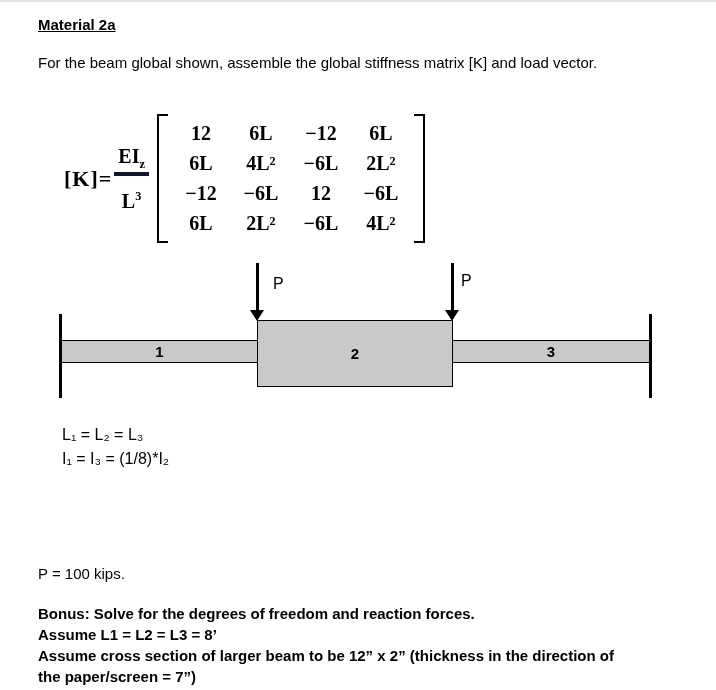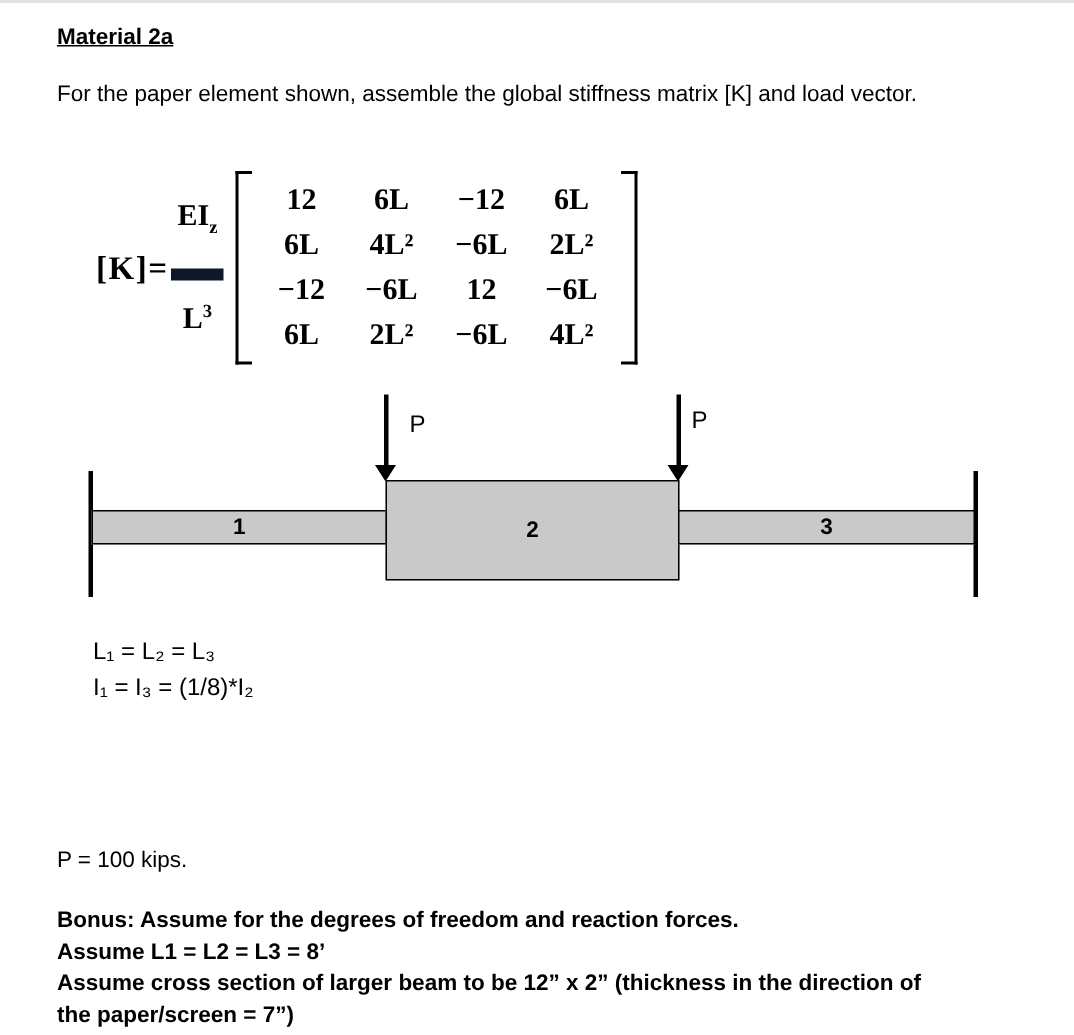--- a/index.html
+++ b/index.html
@@ -20,21 +20,21 @@
   }
 
   
   .equation {
     position:absolute; left:64px; top:112px;
     display:flex; align-items:center;
     font-family:"Liberation Serif","DejaVu Serif",serif; font-weight:bold;
   }
   .k-label { font-size:22px; letter-spacing:1px; }
   .fraction { display:inline-flex; flex-direction:column; align-items:center; margin:0 8px 0 2px; font-size:20px; }
-  .fraction .num { padding:0 4px 20px 4px; border-bottom:8px solid #0f172a; line-height:1.1; }
+  .fraction .num { padding:0 4px 0 4px; border-bottom:4px solid #0f172a; line-height:1.1; }
   .fraction .den { padding-top:14px; line-height:1.1; }
   .fraction sub { font-size:0.62em; }
   .fraction sup { font-size:0.62em; }
   .bracket { width:9px; align-self:stretch; }
   .bracket.left  { border-left:2.5px solid #000; border-top:2.5px solid #000; border-bottom:2.5px solid #000; margin-right:4px; }
   .bracket.right { border-right:2.5px solid #000; border-top:2.5px solid #000; border-bottom:2.5px solid #000; margin-left:4px; }
   .matrix {
     display:grid; grid-template-columns:repeat(4,auto); column-gap:14px; row-gap:3px;
     padding:6px 6px; font-size:20px; line-height:27px;
   }
@@ -62,21 +62,21 @@
   .pload-line { position:absolute; left:38px; top:563px; font-size:15px; font-weight:normal; margin:0; }
   .bonus-block { position:absolute; left:38px; top:601px; font-size:15px; font-weight:bold; line-height:21px; }
   .bonus-block div { white-space:nowrap; }
 </style>
 </head>
 <body>
 
 <div class="page">
 
   <h1 class="title">Material 2a</h1>
-  <p class="intro">For the paper element shown, assemble the global stiffness matrix [K] and load vector.</p>
+  <p class="intro">For the beam global shown, assemble the global stiffness matrix [K] and load vector.</p>
 
   <div class="equation">
     <span class="k-label"><span>[K]</span><span>=</span></span>
     <span class="fraction">
       <span class="num"><span>EI</span><sub>z</sub></span>
       <span class="den"><span>L</span><sup>3</sup></span>
     </span>
     <div class="bracket left"></div>
     <div class="matrix">
       <span class="cell">12</span>
@@ -123,19 +123,19 @@
   </div>
 
   <div class="eqs">
     <div>L₁ = L₂ = L₃</div>
     <div>I₁ = I₃ = (1/8)*I₂</div>
   </div>
 
   <p class="pload-line">P = 100 kips.</p>
 
   <div class="bonus-block">
-    <div>Bonus: Assume for the degrees of freedom and reaction forces.</div>
+    <div>Bonus: Solve for the degrees of freedom and reaction forces.</div>
     <div>Assume L1 = L2 = L3 = 8’</div>
     <div>Assume cross section of larger beam to be 12” x 2” (thickness in the direction of</div>
     <div>the paper/screen = 7”)</div>
   </div>
 
 </div>
 
 </body></html>

